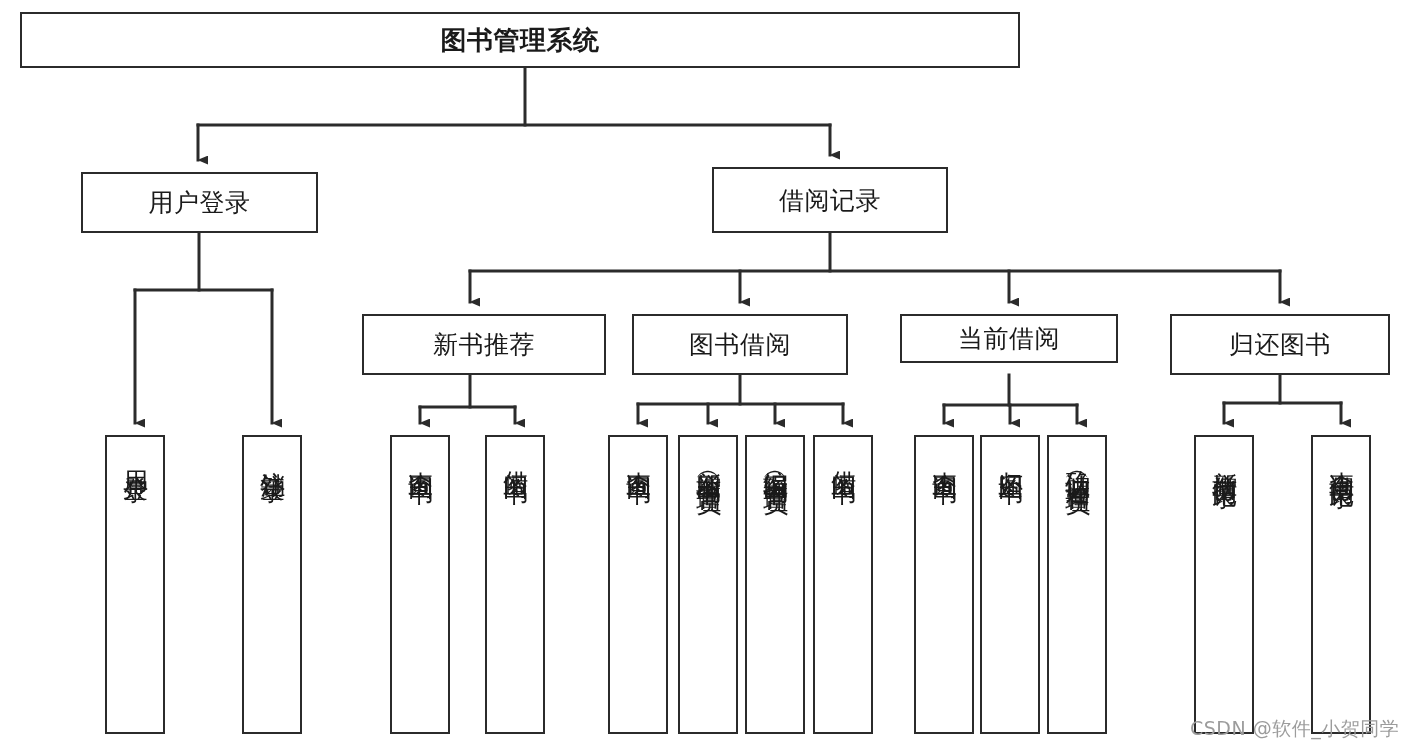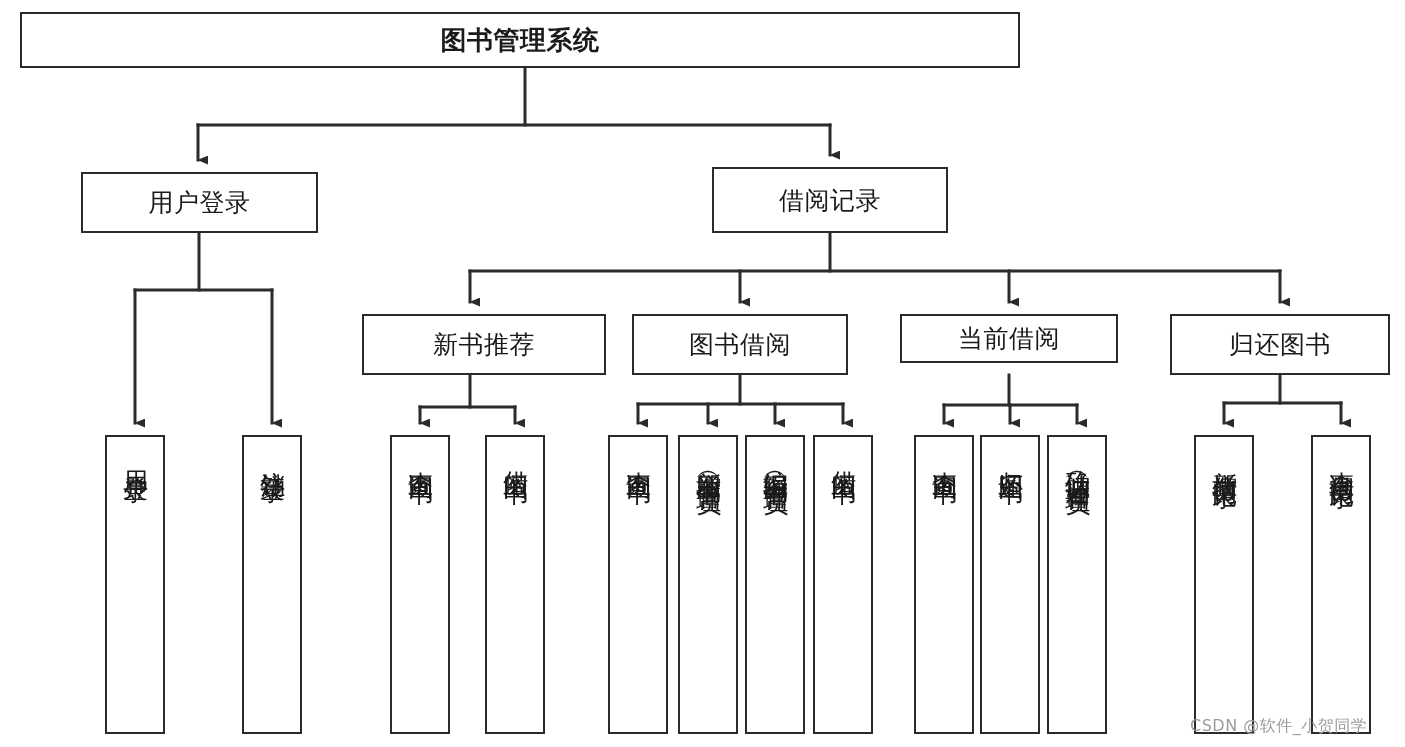--- a/index.html
+++ b/index.html
@@ -51,21 +51,21 @@
   .node.vert .label {
     writing-mode: vertical-rl;
     text-orientation: upright;
     font-size: 25px;
     letter-spacing: 3px;
     line-height: 1.05;
   }
   .node.root .label { font-size: 26px; }
   .watermark {
     position: absolute;
-    font-size: 16px;
+    font-size: 19px;
     color: #9c9c9c;
     white-space: nowrap;
     letter-spacing: 0.5px;
   }
 </style>
 </head>
 <body>
 
 <div id="diagram-root">
 

